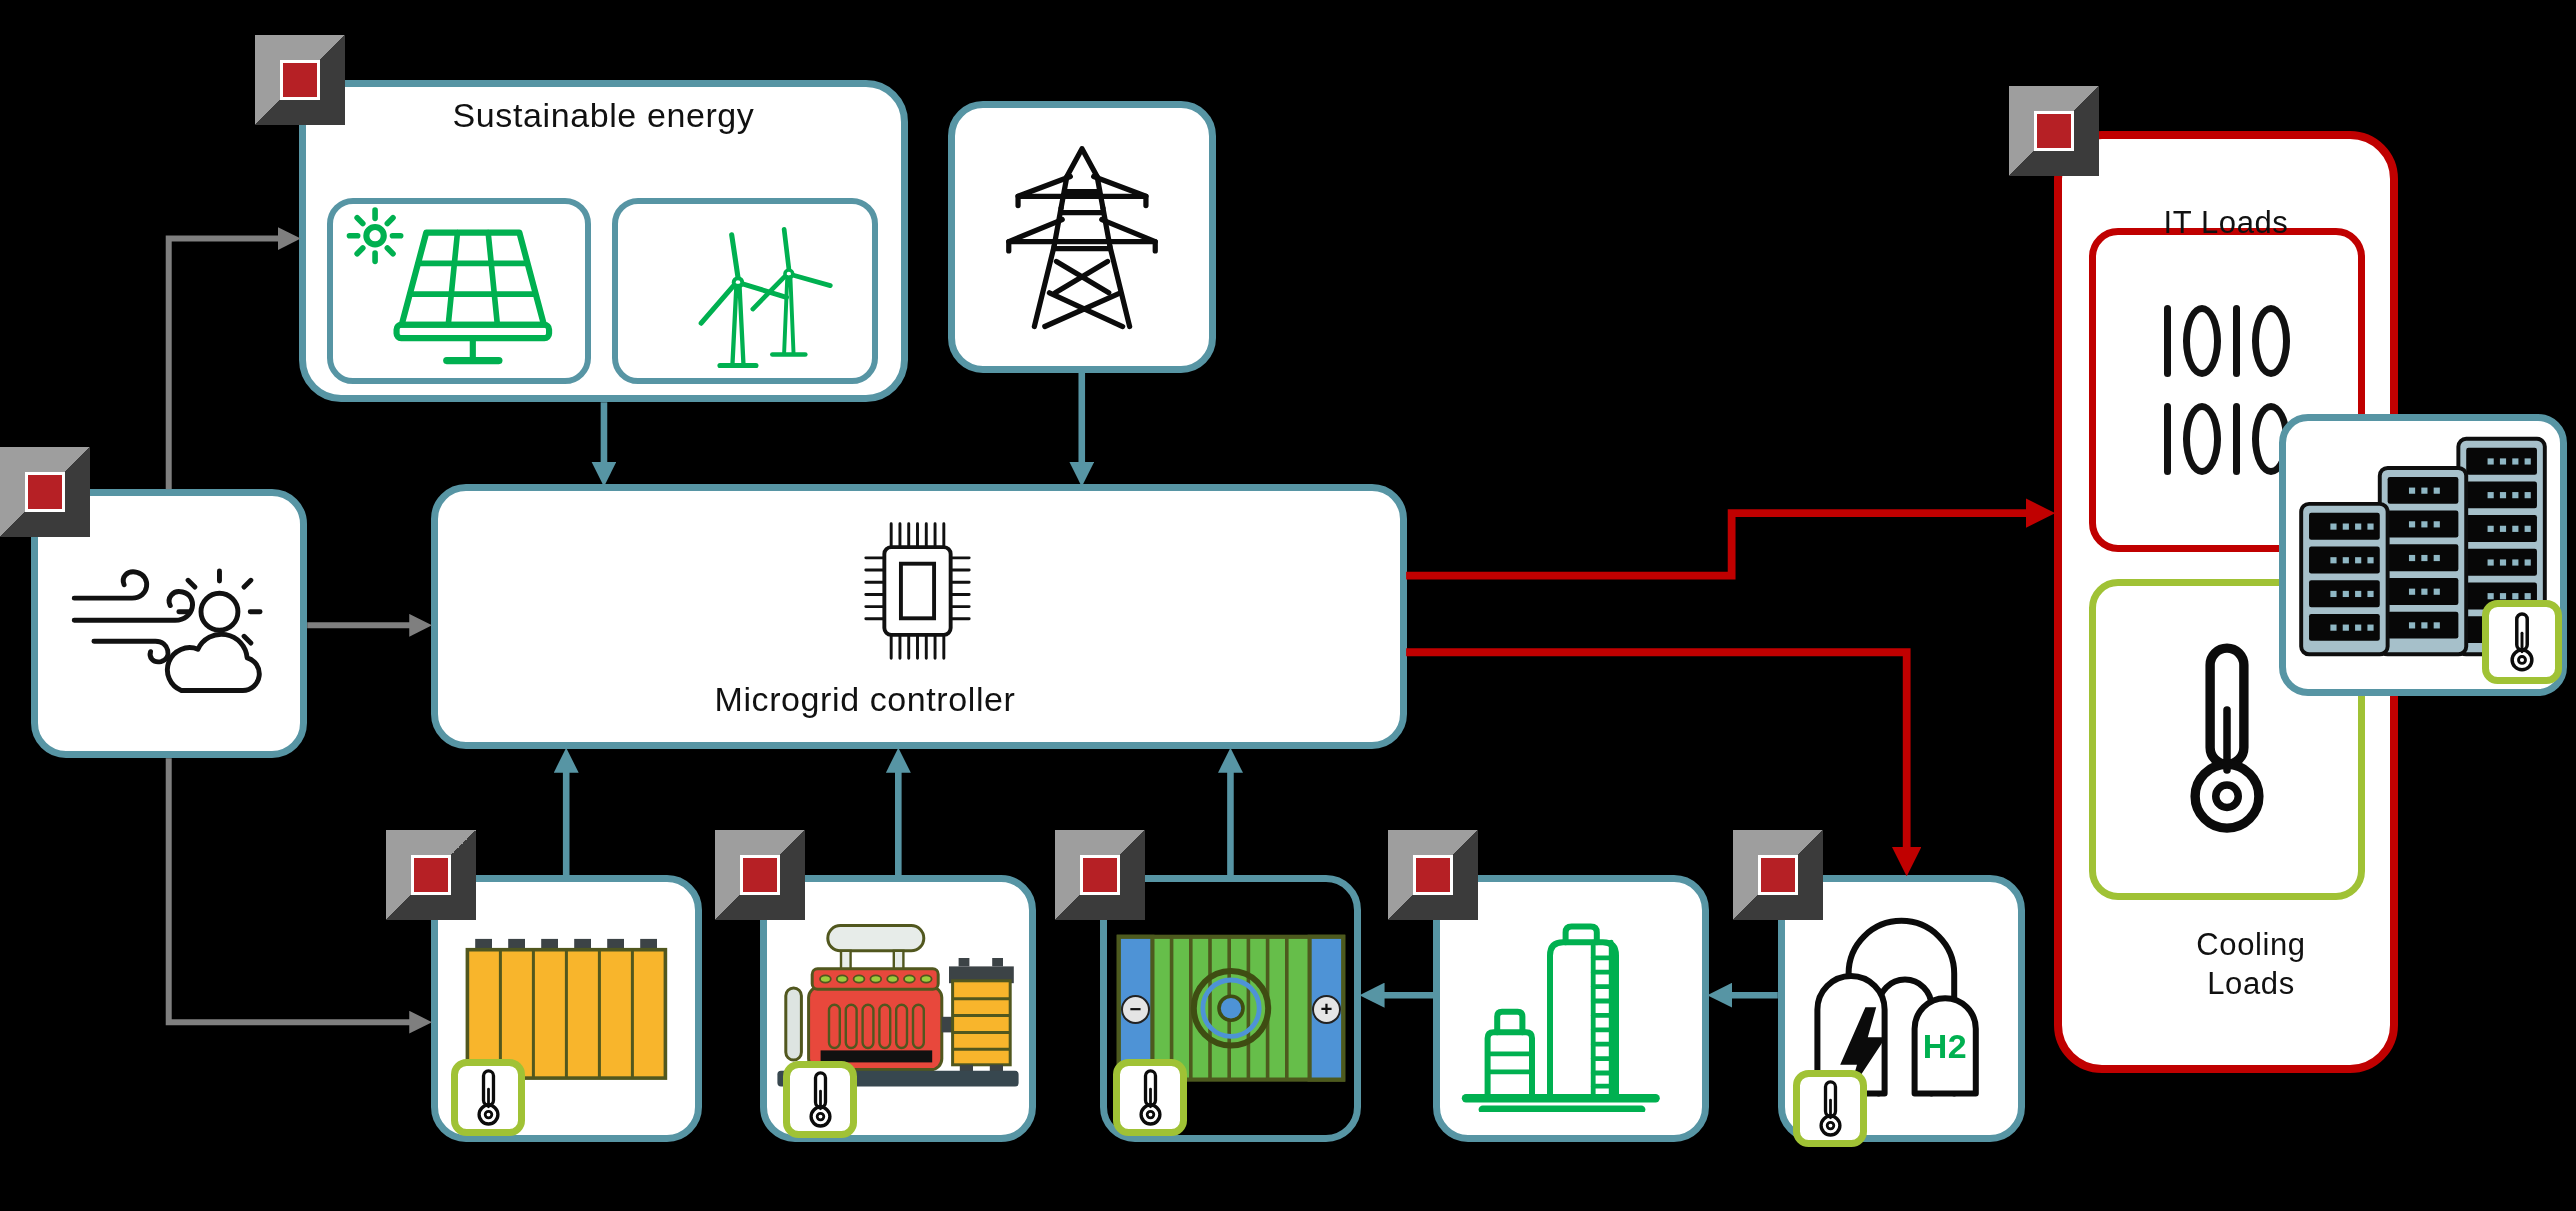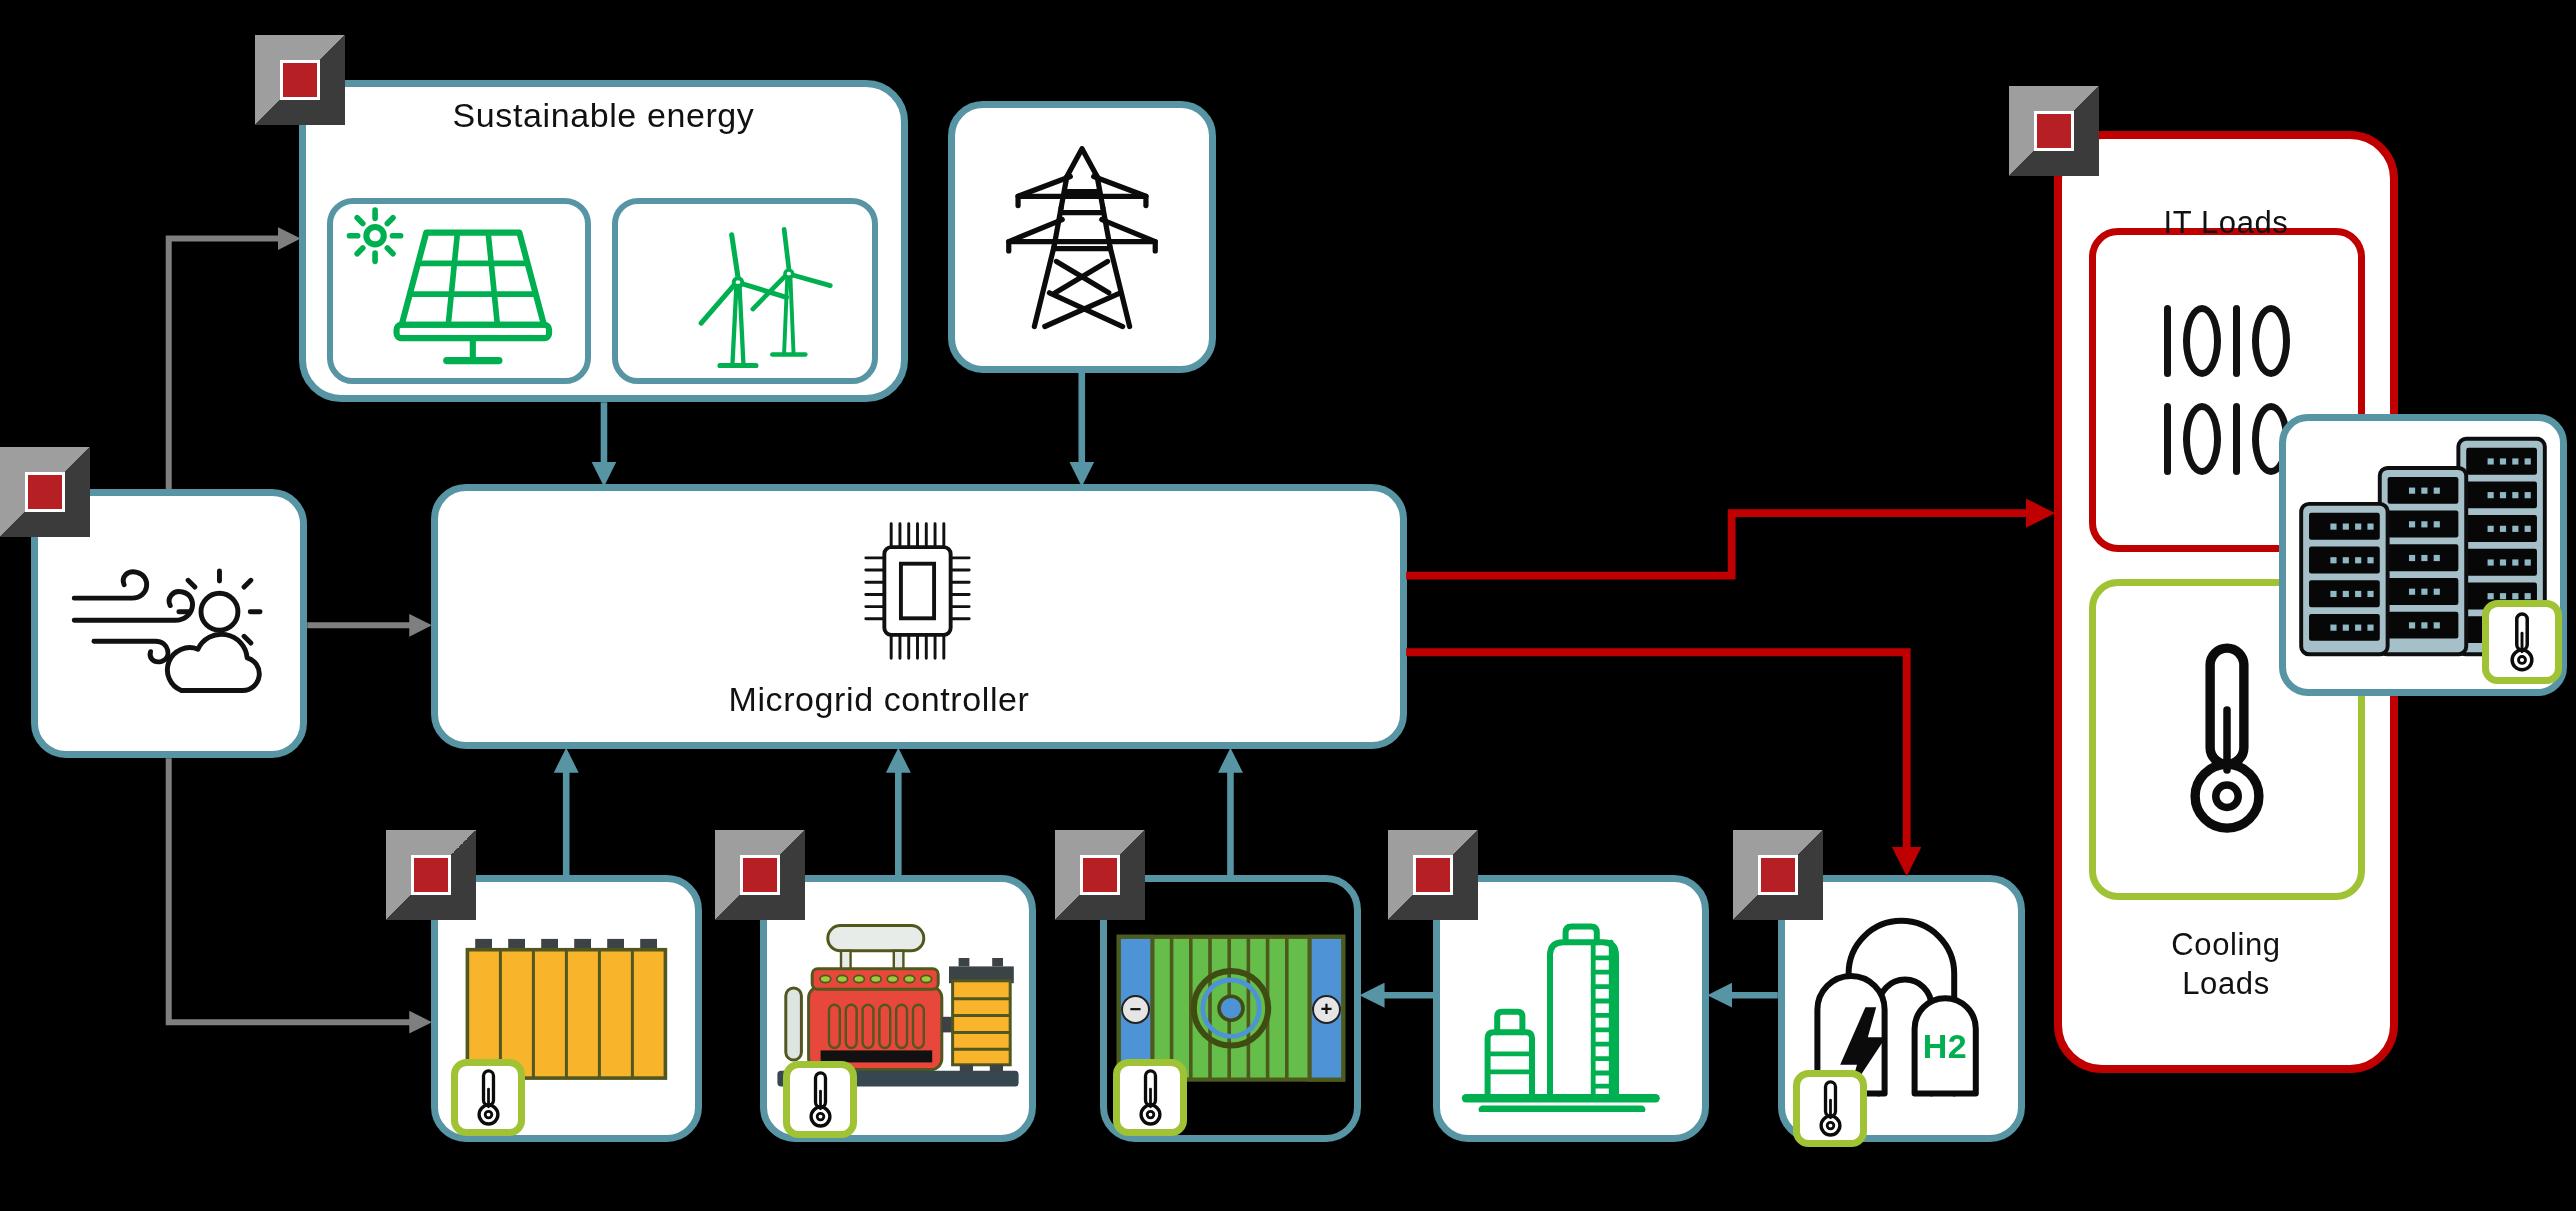--- a/index.html
+++ b/index.html
@@ -113,21 +113,21 @@
   <svg style="position:absolute;left:854px;top:513px;z-index:4;" width="127" height="156" viewBox="0 0 260 320">
     <g fill="none" stroke="#111" stroke-linecap="round">
       <rect x="62" y="70" width="136" height="180" rx="14" stroke-width="8" fill="#fff"></rect>
       <rect x="96" y="104" width="68" height="112" stroke-width="8"></rect>
       <path stroke-width="6" d="M76,22 V70 M94,22 V70 M112,22 V70 M130,22 V70 M148,22 V70 M166,22 V70 M184,22 V70"></path>
       <path stroke-width="6" d="M76,250 V298 M94,250 V298 M112,250 V298 M130,250 V298 M148,250 V298 M166,250 V298 M184,250 V298"></path>
       <path stroke-width="6" d="M24,92 H62 M24,117 H62 M24,142 H62 M24,167 H62 M24,192 H62 M24,217 H62"></path>
       <path stroke-width="6" d="M198,92 H236 M198,117 H236 M198,142 H236 M198,167 H236 M198,192 H236 M198,217 H236"></path>
     </g>
   </svg>
-  <div class="label" style="left:431px;top:680px;width:868px;font-size:34px;padding-left:14px;">Microgrid controller</div>
+  <div class="label" style="left:431px;top:680px;width:868px;font-size:34px;">Microgrid controller</div>
 
   <div class="box" style="left:431px;top:875px;width:271px;height:267px;">
     <svg width="216" height="161" viewBox="0 0 360 268">
       <rect x="27" y="18" width="28" height="20" fill="#3C4346"></rect>
         <rect x="82" y="18" width="28" height="20" fill="#3C4346"></rect>
       <rect x="137" y="18" width="28" height="20" fill="#3C4346"></rect>
         <rect x="192" y="18" width="28" height="20" fill="#3C4346"></rect>
       <rect x="247" y="18" width="28" height="20" fill="#3C4346"></rect>
         <rect x="302" y="18" width="28" height="20" fill="#3C4346"></rect>
       <rect x="14" y="36" width="330" height="214" fill="#F8B52C" stroke="#51571E" stroke-width="6"></rect>
@@ -235,21 +235,21 @@
   <div class="subbox" style="left:2089px;top:579px;width:276px;height:321px;border:7.8px solid var(--lime);border-radius:29px;">
     <svg width="120" height="210" viewBox="0 0 62 112">
       <g fill="none" stroke="#0b0b0b" stroke-linecap="round">
         <rect x="22" y="7" width="18" height="62" rx="9" stroke-width="5"></rect>
         <path d="M31,40 V72" stroke-width="4"></path>
         <circle cx="31" cy="86" r="17" stroke-width="5"></circle>
         <circle cx="31" cy="86" r="6" stroke-width="4"></circle>
       </g>
     </svg>
   </div>
-  <div class="label" style="left:2054px;top:926px;width:344px;font-size:31px;white-space:pre-line;line-height:1.25;">Cooling
+  <div class="label" style="left:2054px;top:926px;width:344px;font-size:31px;white-space:pre-line;line-height:1.25;padding-left:25px;">Cooling
 Loads</div>
 
   <div class="box" style="left:2279px;top:414px;width:288px;height:282px;border-radius:29px;z-index:3;">
     <svg width="264" height="247" viewBox="0 0 470 440">
       <g stroke="#0e0e0e" stroke-width="7">
         <rect x="298" y="12" width="154" height="384" rx="14" fill="#A6C0CA"></rect>
       </g>
       <g fill="#070707">
         <rect x="312" y="28" width="126" height="48" rx="4"></rect>
           <rect x="312" y="88" width="126" height="48" rx="4"></rect>

